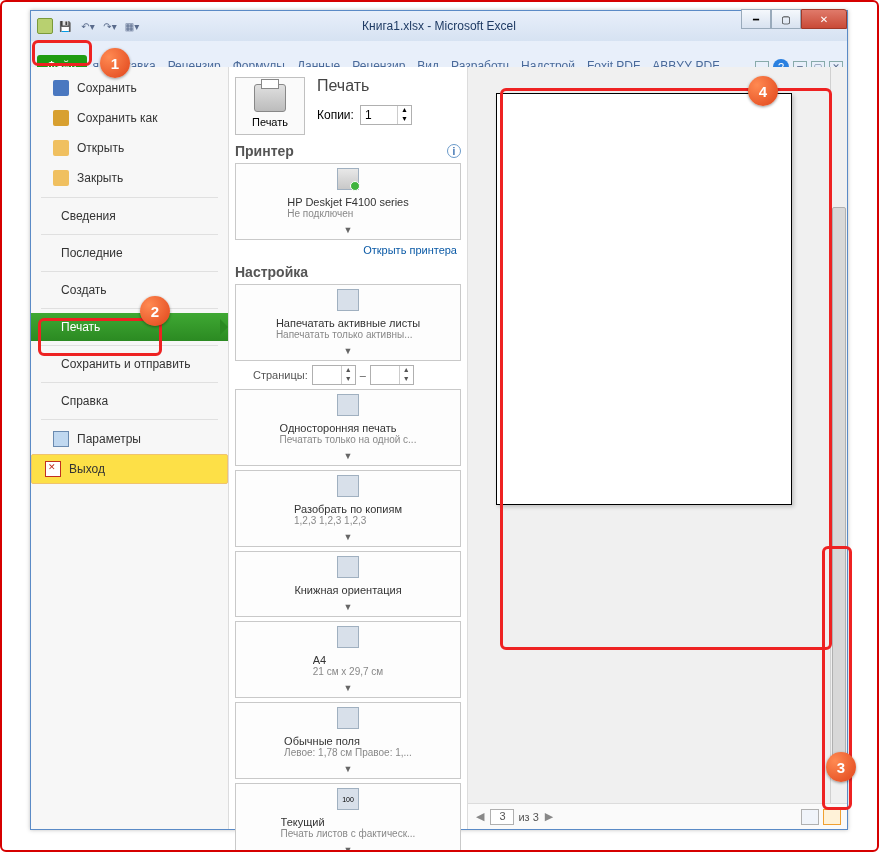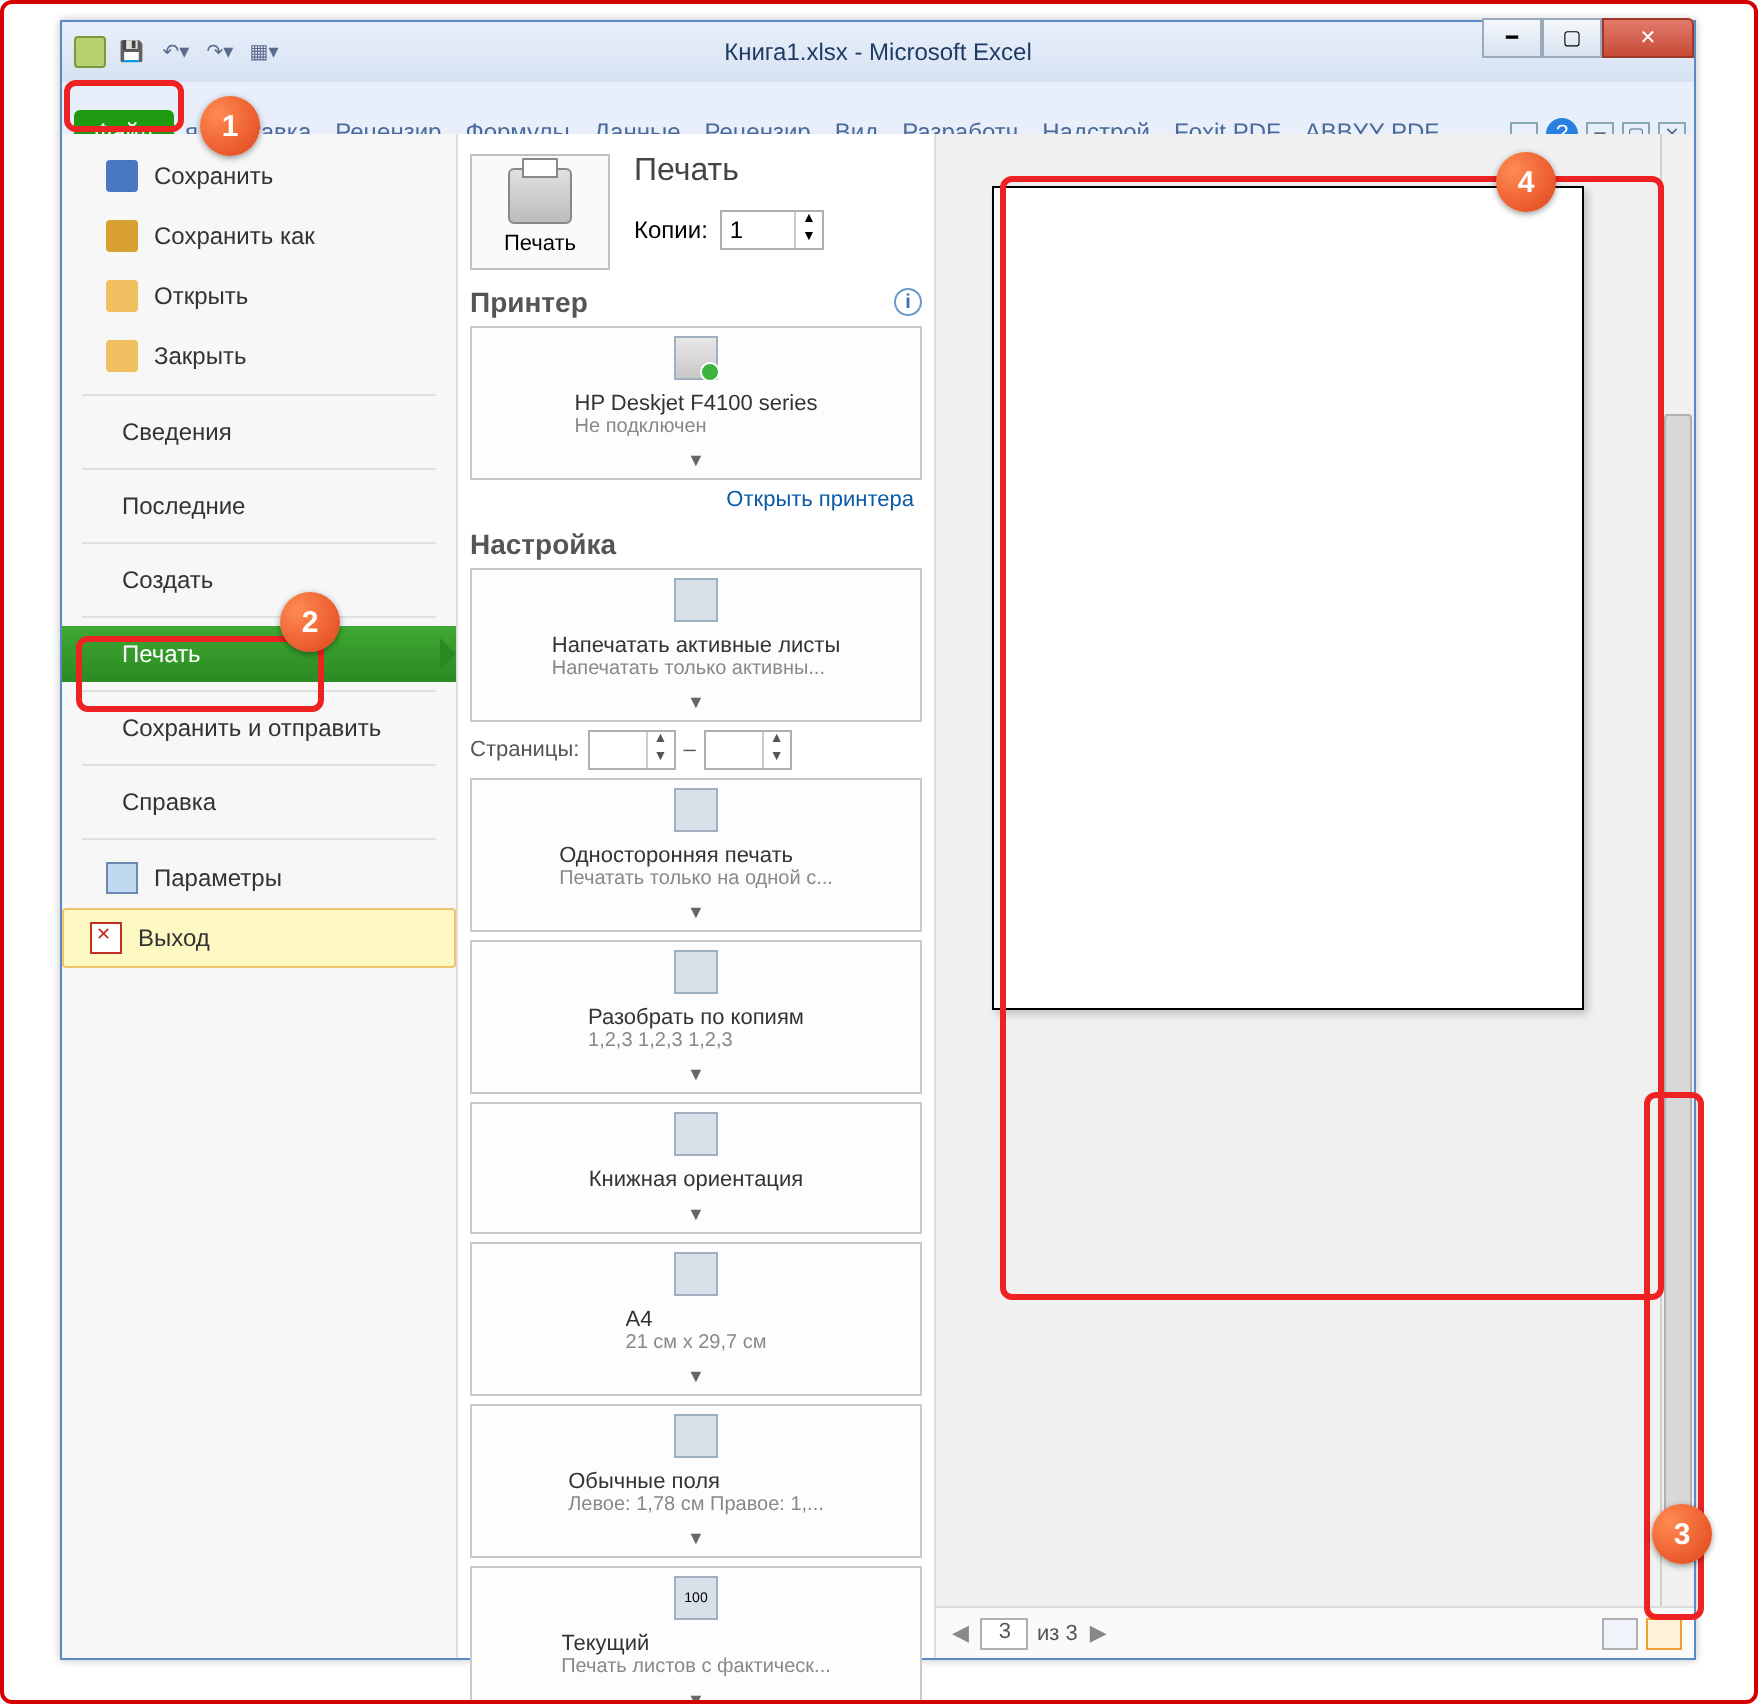--- a/index.html
+++ b/index.html
@@ -31,21 +31,21 @@
 
 .body { position: absolute; top: 56px; bottom: 0; left: 0; right: 0; background: #fff; display: flex; }
 
 
 .nav { width: 198px; background: #f7f7f7; border-right: 1px solid #dcdcdc; padding-top: 6px; }
 .nav-item { padding: 7px 14px 7px 30px; font-size: 12px; color: #333; display: flex; align-items: center; gap: 8px; cursor: pointer; }
 .nav-item.with-icon { padding-left: 22px; }
 .nav-sep { border: none; border-top: 1px solid #e0e0e0; margin: 4px 10px; }
 .nav-item.active { background: linear-gradient(#3fa833,#2b8a22); color: #fff; position: relative; }
 .nav-item.active::after { content: ""; position: absolute; right: -8px; top: 50%; transform: translateY(-50%); border: 8px solid transparent; border-left-color: #2b8a22; }
-.nav-item.hover { background: #fef9c3; border: 1px solid #f0c36d; border-radius: 2px; padding: 6px 13px; }
+.nav-item.hover { background: #fde047; border: 1px solid #f0c36d; border-radius: 2px; padding: 6px 13px; }
 .nav-icon { width: 16px; height: 16px; display: inline-block; }
 .ic-save { background: #4a78c0; border-radius: 2px; }
 .ic-saveas { background: #d8a030; border-radius: 2px; }
 .ic-open { background: #f0c060; border-radius: 2px; }
 .ic-close { background: #f0c060; border-radius: 2px; }
 .ic-options { background: #c0d8f0; border: 1px solid #6a8ab0; }
 .ic-exit { background: #fff; border: 1px solid #c03020; position: relative; }
 .ic-exit::after { content: "✕"; color: #c03020; font-size: 9px; position: absolute; top: 0; left: 2px; }
 
 
@@ -61,21 +61,21 @@
 .dd .dd-text { flex: 1; overflow: hidden; }
 .dd .dd-title { color: #333; white-space: nowrap; overflow: hidden; text-overflow: ellipsis; }
 .dd .dd-sub { color: #888; font-size: 10px; white-space: nowrap; overflow: hidden; text-overflow: ellipsis; }
 .dd .dd-arrow { color: #666; font-size: 9px; }
 .link { color: #0b5aa6; text-align: right; font-size: 11px; padding-right: 4px; cursor: pointer; }
 .copies-row { display: flex; align-items: center; gap: 6px; font-size: 12px; }
 .spin { width: 52px; height: 20px; border: 1px solid #b0b0b0; background: #fff; display: flex; align-items: center; }
 .spin-val { flex: 1; padding-left: 4px; }
 .spin-btns { display: flex; flex-direction: column; }
 .spin-btns span { width: 14px; height: 9px; font-size: 7px; text-align: center; line-height: 8px; border-left: 1px solid #ccc; }
-.pages-row { display: flex; align-items: center; gap: 4px; font-size: 11px; color: #555; margin: 4px 0; }
+.pages-row { display: flex; align-items: center; gap: 4px; font-size: 11px; color: #555; margin: 4px 18px; }
 .pages-row .spin { width: 44px; }
 
 
 .preview { flex: 1; background: #f0f0f0; position: relative; border-left: 1px solid #dcdcdc; }
 .preview-scroll { position: absolute; right: 0; top: 0; bottom: 26px; width: 17px; background: #f0f0f0; border-left: 1px solid #d0d0d0; }
 .preview-scroll .thumb { position: absolute; top: 140px; bottom: 28px; left: 1px; right: 1px; background: #d8d8d8; border: 1px solid #b0b0b0; border-radius: 2px; }
 .page-prev { position: absolute; left: 28px; top: 26px; width: 296px; height: 412px; background: #fff; border: 1px solid #000; box-shadow: 2px 2px 4px rgba(0,0,0,.2); }
 .status { position: absolute; bottom: 0; left: 0; right: 0; height: 26px; background: #fafafa; border-top: 1px solid #dcdcdc; display: flex; align-items: center; padding: 0 6px; font-size: 11px; }
 .pager { display: flex; align-items: center; gap: 4px; color: #555; }
 .pager-btn { color: #888; padding: 0 2px; }

